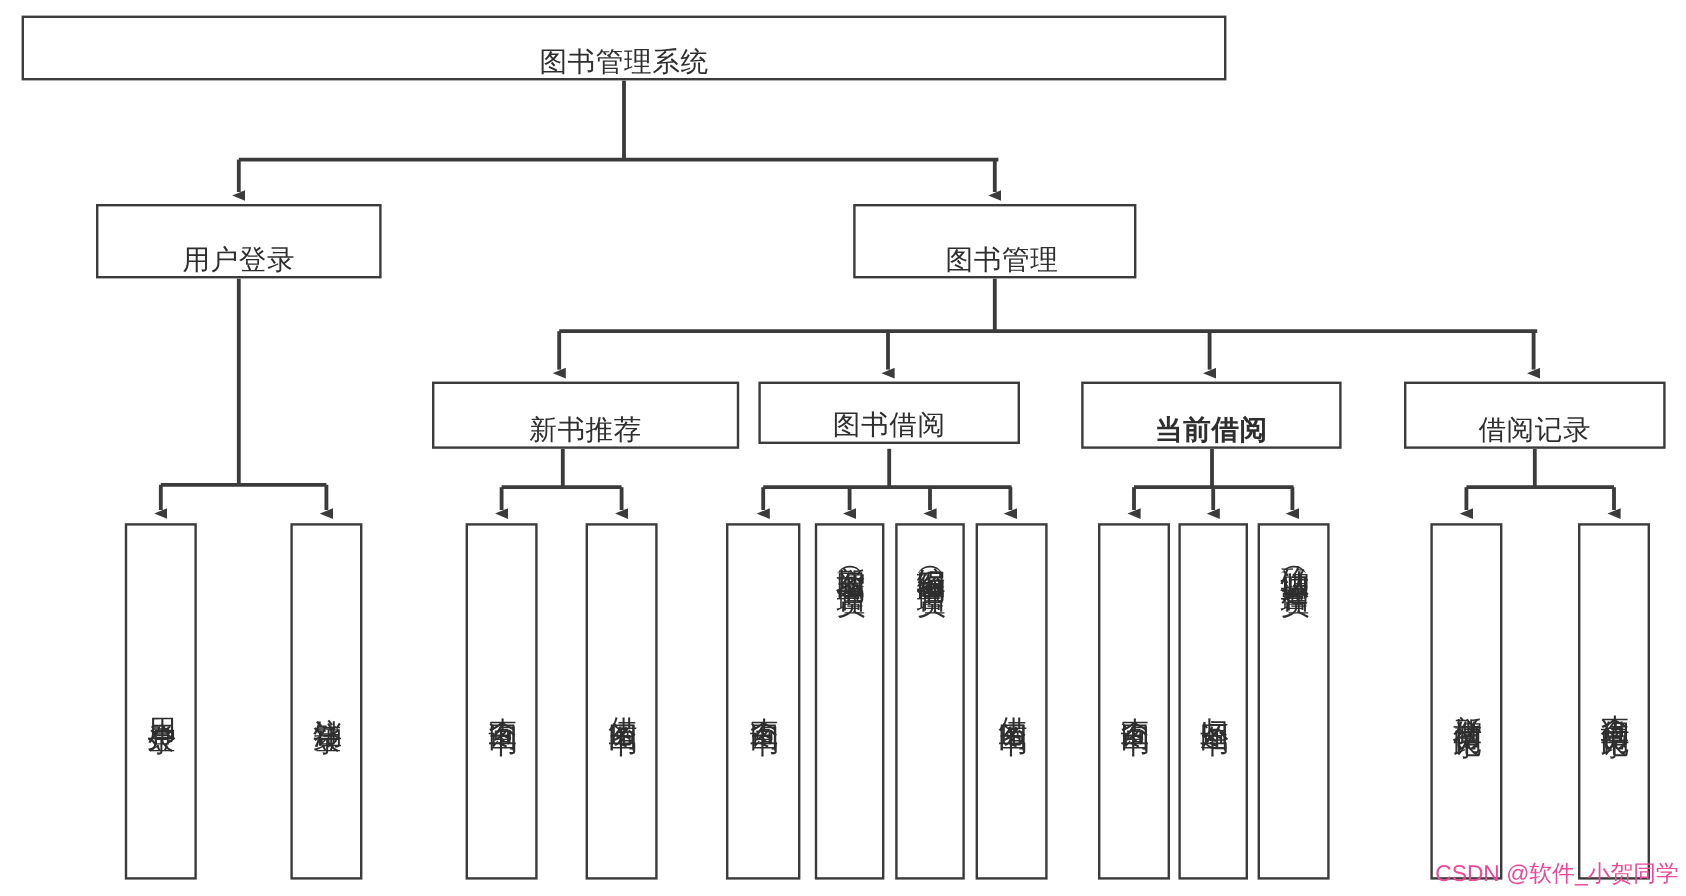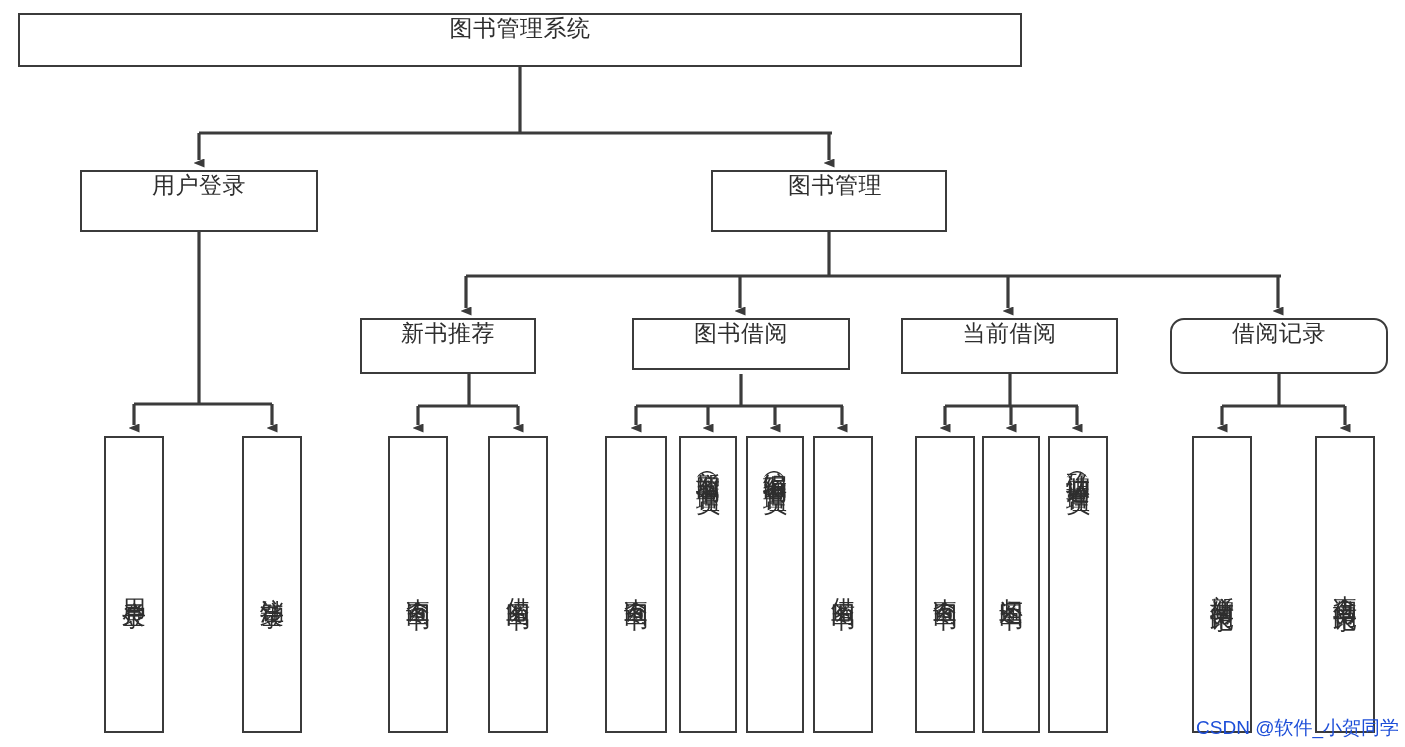--- a/index.html
+++ b/index.html
@@ -22,21 +22,21 @@
     width: 1405px;
     height: 747px;
   }
   .node {
     position: absolute;
     box-sizing: border-box;
     border: 2.5px solid #3b3b3b;
     background: #ffffff;
     color: #2b2b2b;
     display: flex;
-    align-items: flex-start;
+    align-items: flex-end;
     justify-content: center;
     z-index: 2;
   }
   .node .label {
     font-size: 23px;
     line-height: 1.18;
     letter-spacing: 0.5px;
     white-space: nowrap;
     color: #2e2e2e;
   }
@@ -56,21 +56,21 @@
   }
   .node.leaf.center-v {
     align-items: center;
     padding-top: 0;
   }
   #watermark {
     position: absolute;
     right: 6px;
     bottom: 6px;
     font-size: 19px;
-    color: #1d4ed8;
+    color: #ec4899;
     z-index: 3;
     white-space: nowrap;
     font-family: "Liberation Sans", "DejaVu Sans", sans-serif;
   }
 </style>
 </head>
 <body>
 
 <div id="canvas">
 
@@ -128,30 +128,30 @@
     <span class="label">图书管理系统</span>
   </div>
 
   <div class="node" id="n-l2-0" style="left: 80px; top: 170px; width: 238px; height: 62px;">
     <span class="label">用户登录</span>
   </div>
   <div class="node" id="n-l2-1" style="left: 711px; top: 170px; width: 236px; height: 62px; padding-left: 12px;">
     <span class="label">图书管理</span>
   </div>
 
-  <div class="node" id="n-l3-0" style="left: 360px; top: 318px; width: 176px; height: 56px;">
+  <div class="node" id="n-l3-0" style="left: 360px; top: 318px; width: 256px; height: 56px;">
     <span class="label">新书推荐</span>
   </div>
   <div class="node" id="n-l3-1" style="left: 632px; top: 318px; width: 218px; height: 52px;">
     <span class="label">图书借阅</span>
   </div>
-  <div class="node" id="n-l3-2" style="left: 901px; top: 318px; width: 217px; height: 56px;">
+  <div class="node" id="n-l3-2" style="left: 901px; top: 318px; width: 217px; height: 56px; font-weight: bold;">
     <span class="label">当前借阅</span>
   </div>
-  <div class="node" id="n-l3-3" style="left: 1170px; top: 318px; width: 218px; height: 56px; border-radius: 14px;">
+  <div class="node" id="n-l3-3" style="left: 1170px; top: 318px; width: 218px; height: 56px;">
     <span class="label">借阅记录</span>
   </div>
 
   <div class="node leaf center-v" id="n-leaf-0" style="left: 104px; top: 436px; width: 60px; height: 297px;">
     <span class="label">用户登录</span>
   </div>
   <div class="node leaf center-v" id="n-leaf-1" style="left: 242px; top: 436px; width: 60px; height: 297px;">
     <span class="label">注销登录</span>
   </div>
   <div class="node leaf center-v" id="n-leaf-2" style="left: 388px; top: 436px; width: 60px; height: 297px;">

